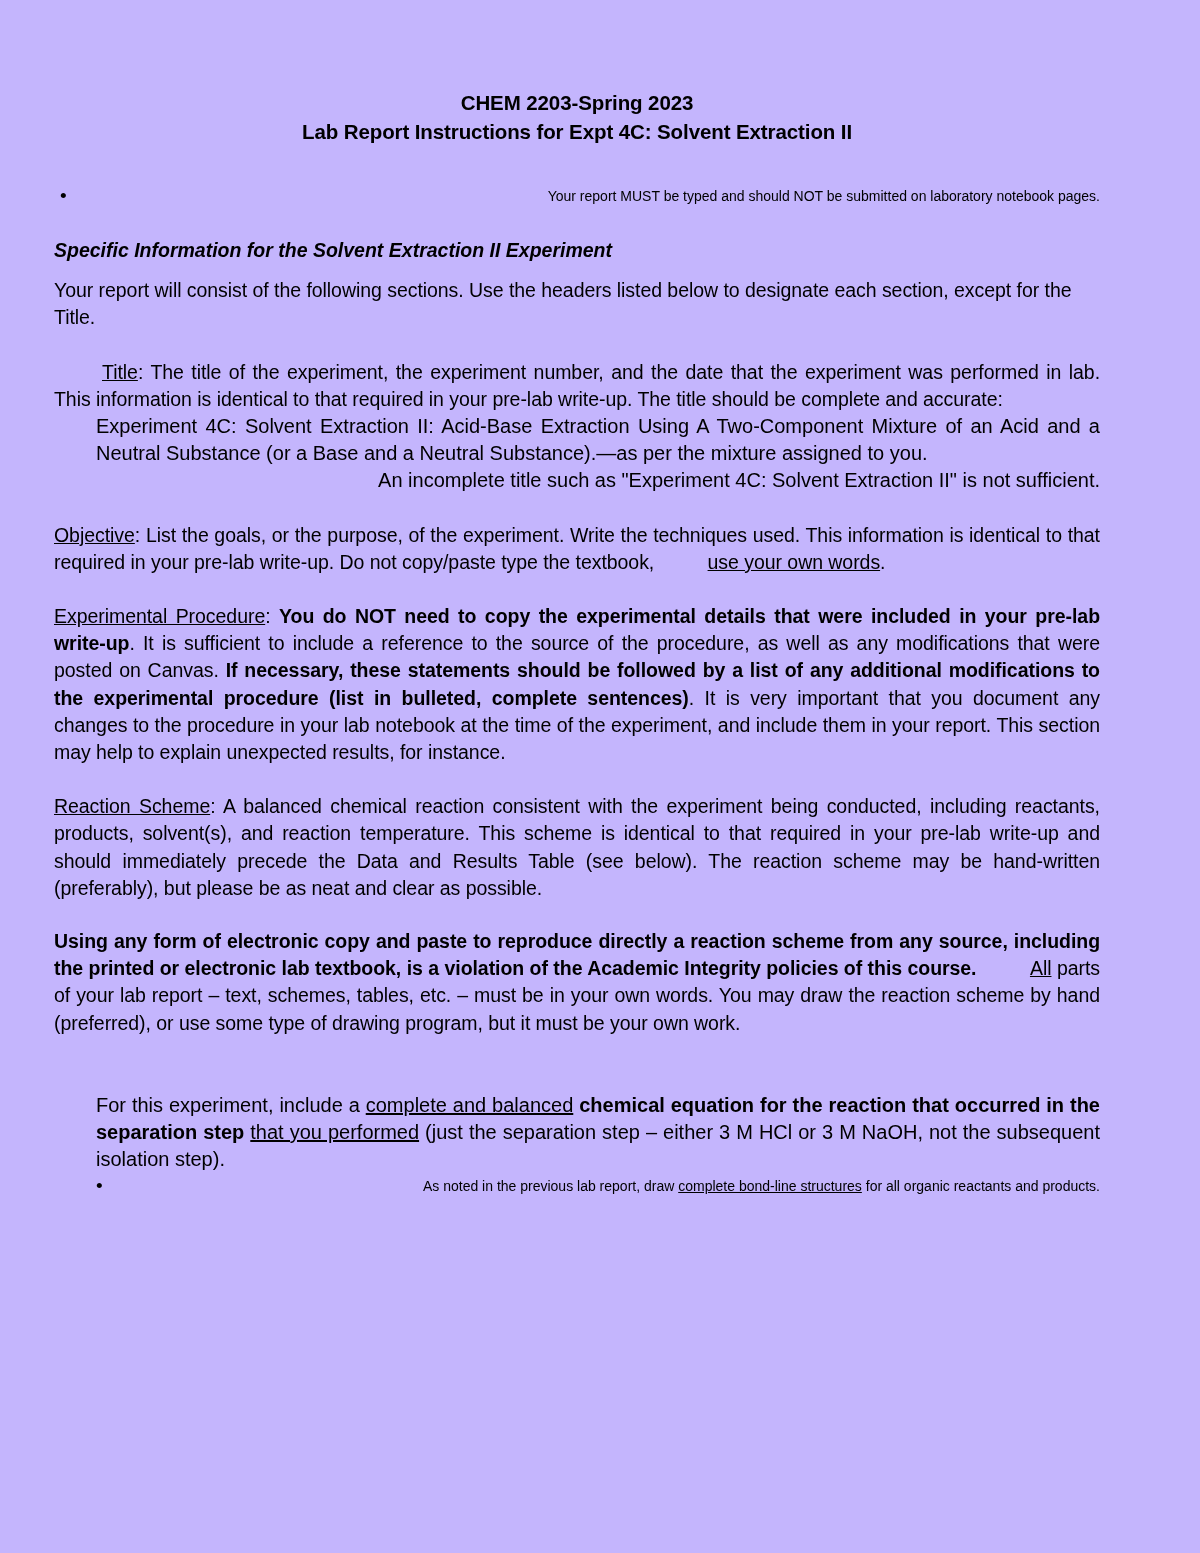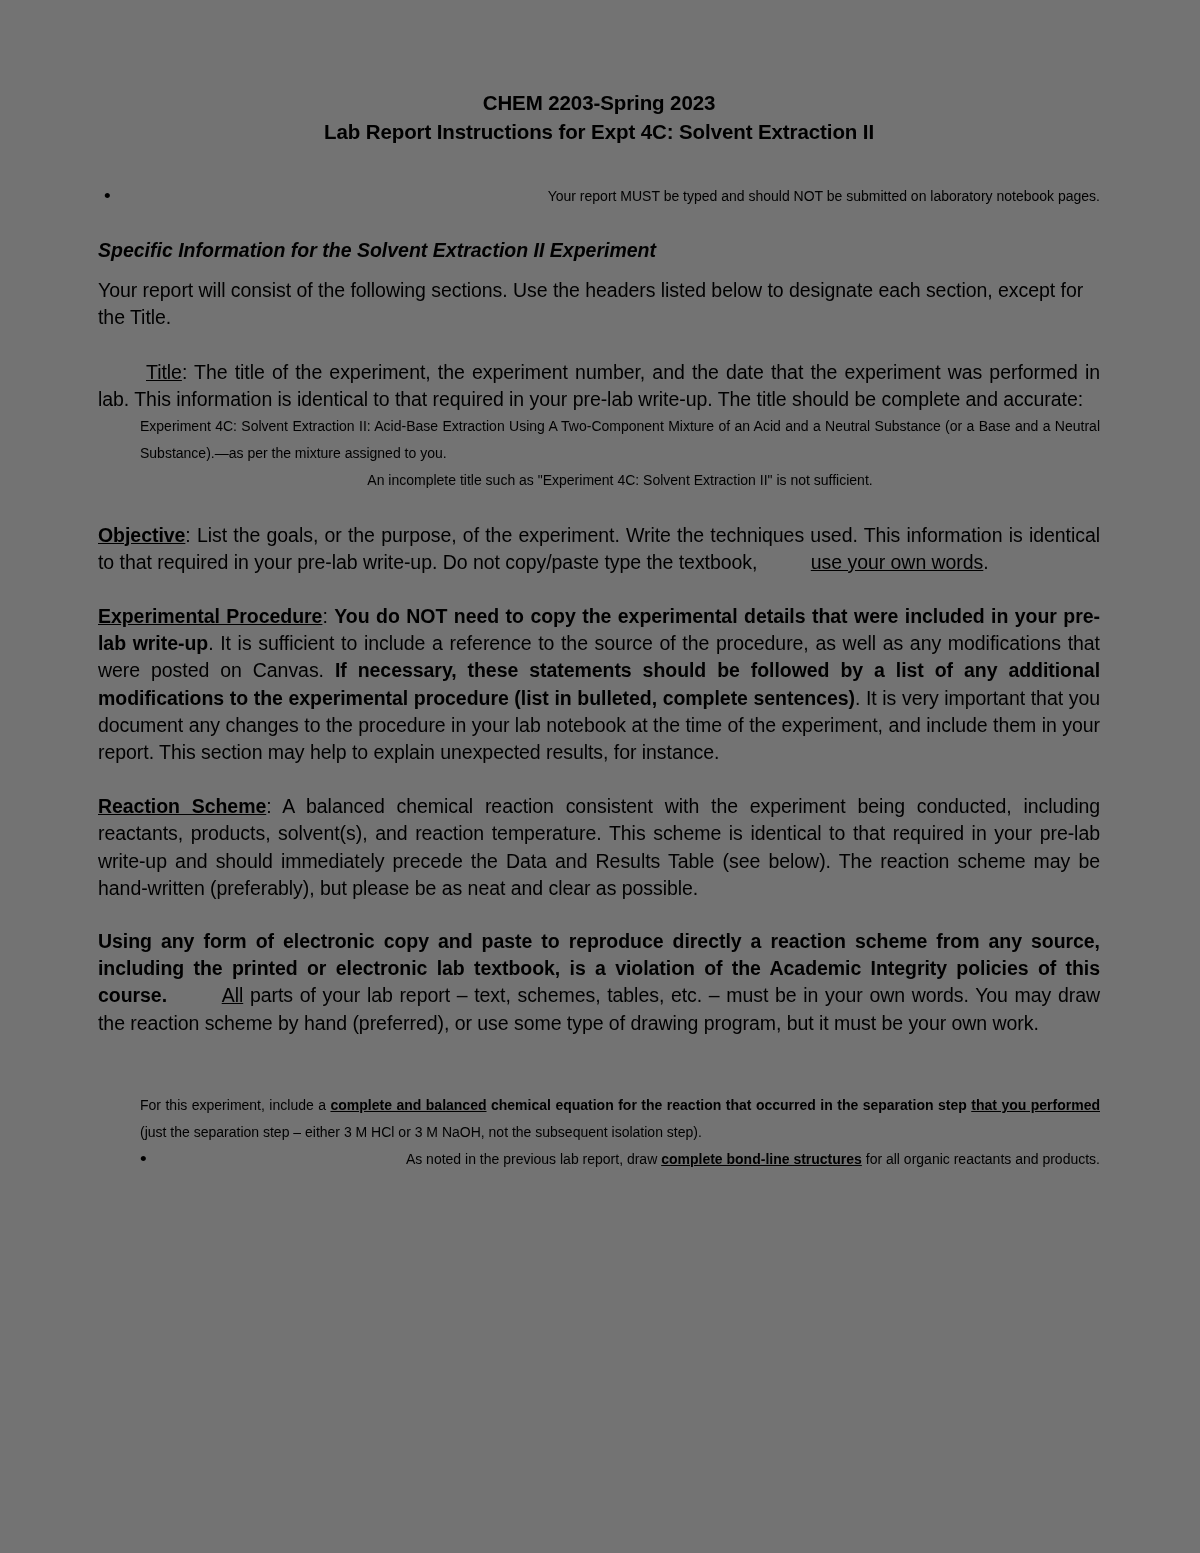--- a/index.html
+++ b/index.html
@@ -12,23 +12,23 @@
     height: 1553px;
     font-family: "Liberation Sans", sans-serif;
     color: #000000;
     -webkit-font-smoothing: none;
   }
 
   .page {
     position: relative;
     width: 1200px;
     height: 1553px;
-    background: #737373;
+    background: #c4b5fd;
     box-sizing: border-box;
-    padding: 88px 100px 0 98px;
+    padding: 88px 100px 0 54px;
   }
 
   .doc-title {
     text-align: center;
     font-weight: bold;
     font-size: 20.5px;
     line-height: 29px;
     letter-spacing: -0.1px;
   }
 
@@ -51,25 +51,25 @@
     margin: 0;
     text-align: justify;
     text-justify: inter-word;
     letter-spacing: -0.05px;
   }
 
   p.body.flush { text-align: left; margin-top: 13px; }
 
   .indent-block {
     margin-left: 42px;
-    font-size: 14px;
+    font-size: 20px;
     line-height: 27.2px;
     text-align: justify;
   }
-  .indent-block .last-line { text-align: center; }
+  .indent-block .last-line { text-align: right; }
 
   ul.bullets {
     list-style: none;
     margin: 0;
     padding: 0;
   }
   ul.bullets li {
     position: relative;
     padding-left: 27px;
     font-size: 14px;
@@ -82,21 +82,21 @@
     left: 6px;
     top: -1px;
     font-size: 19px;
   }
   ul.bullets.indented {
     margin-left: 36px;
   }
 
   .b { font-weight: bold; }
   .u { text-decoration: underline; margin-left: 48px; }
-  .bu { font-weight: bold; text-decoration: underline; }
+  .bu { font-weight: normal; text-decoration: underline; }
 
   .nowrapspace { white-space: pre; }
 </style>
 </head>
 <body>
 
 <div class="page">
 
   <div class="doc-title">
     <div>CHEM 2203-Spring 2023</div>

